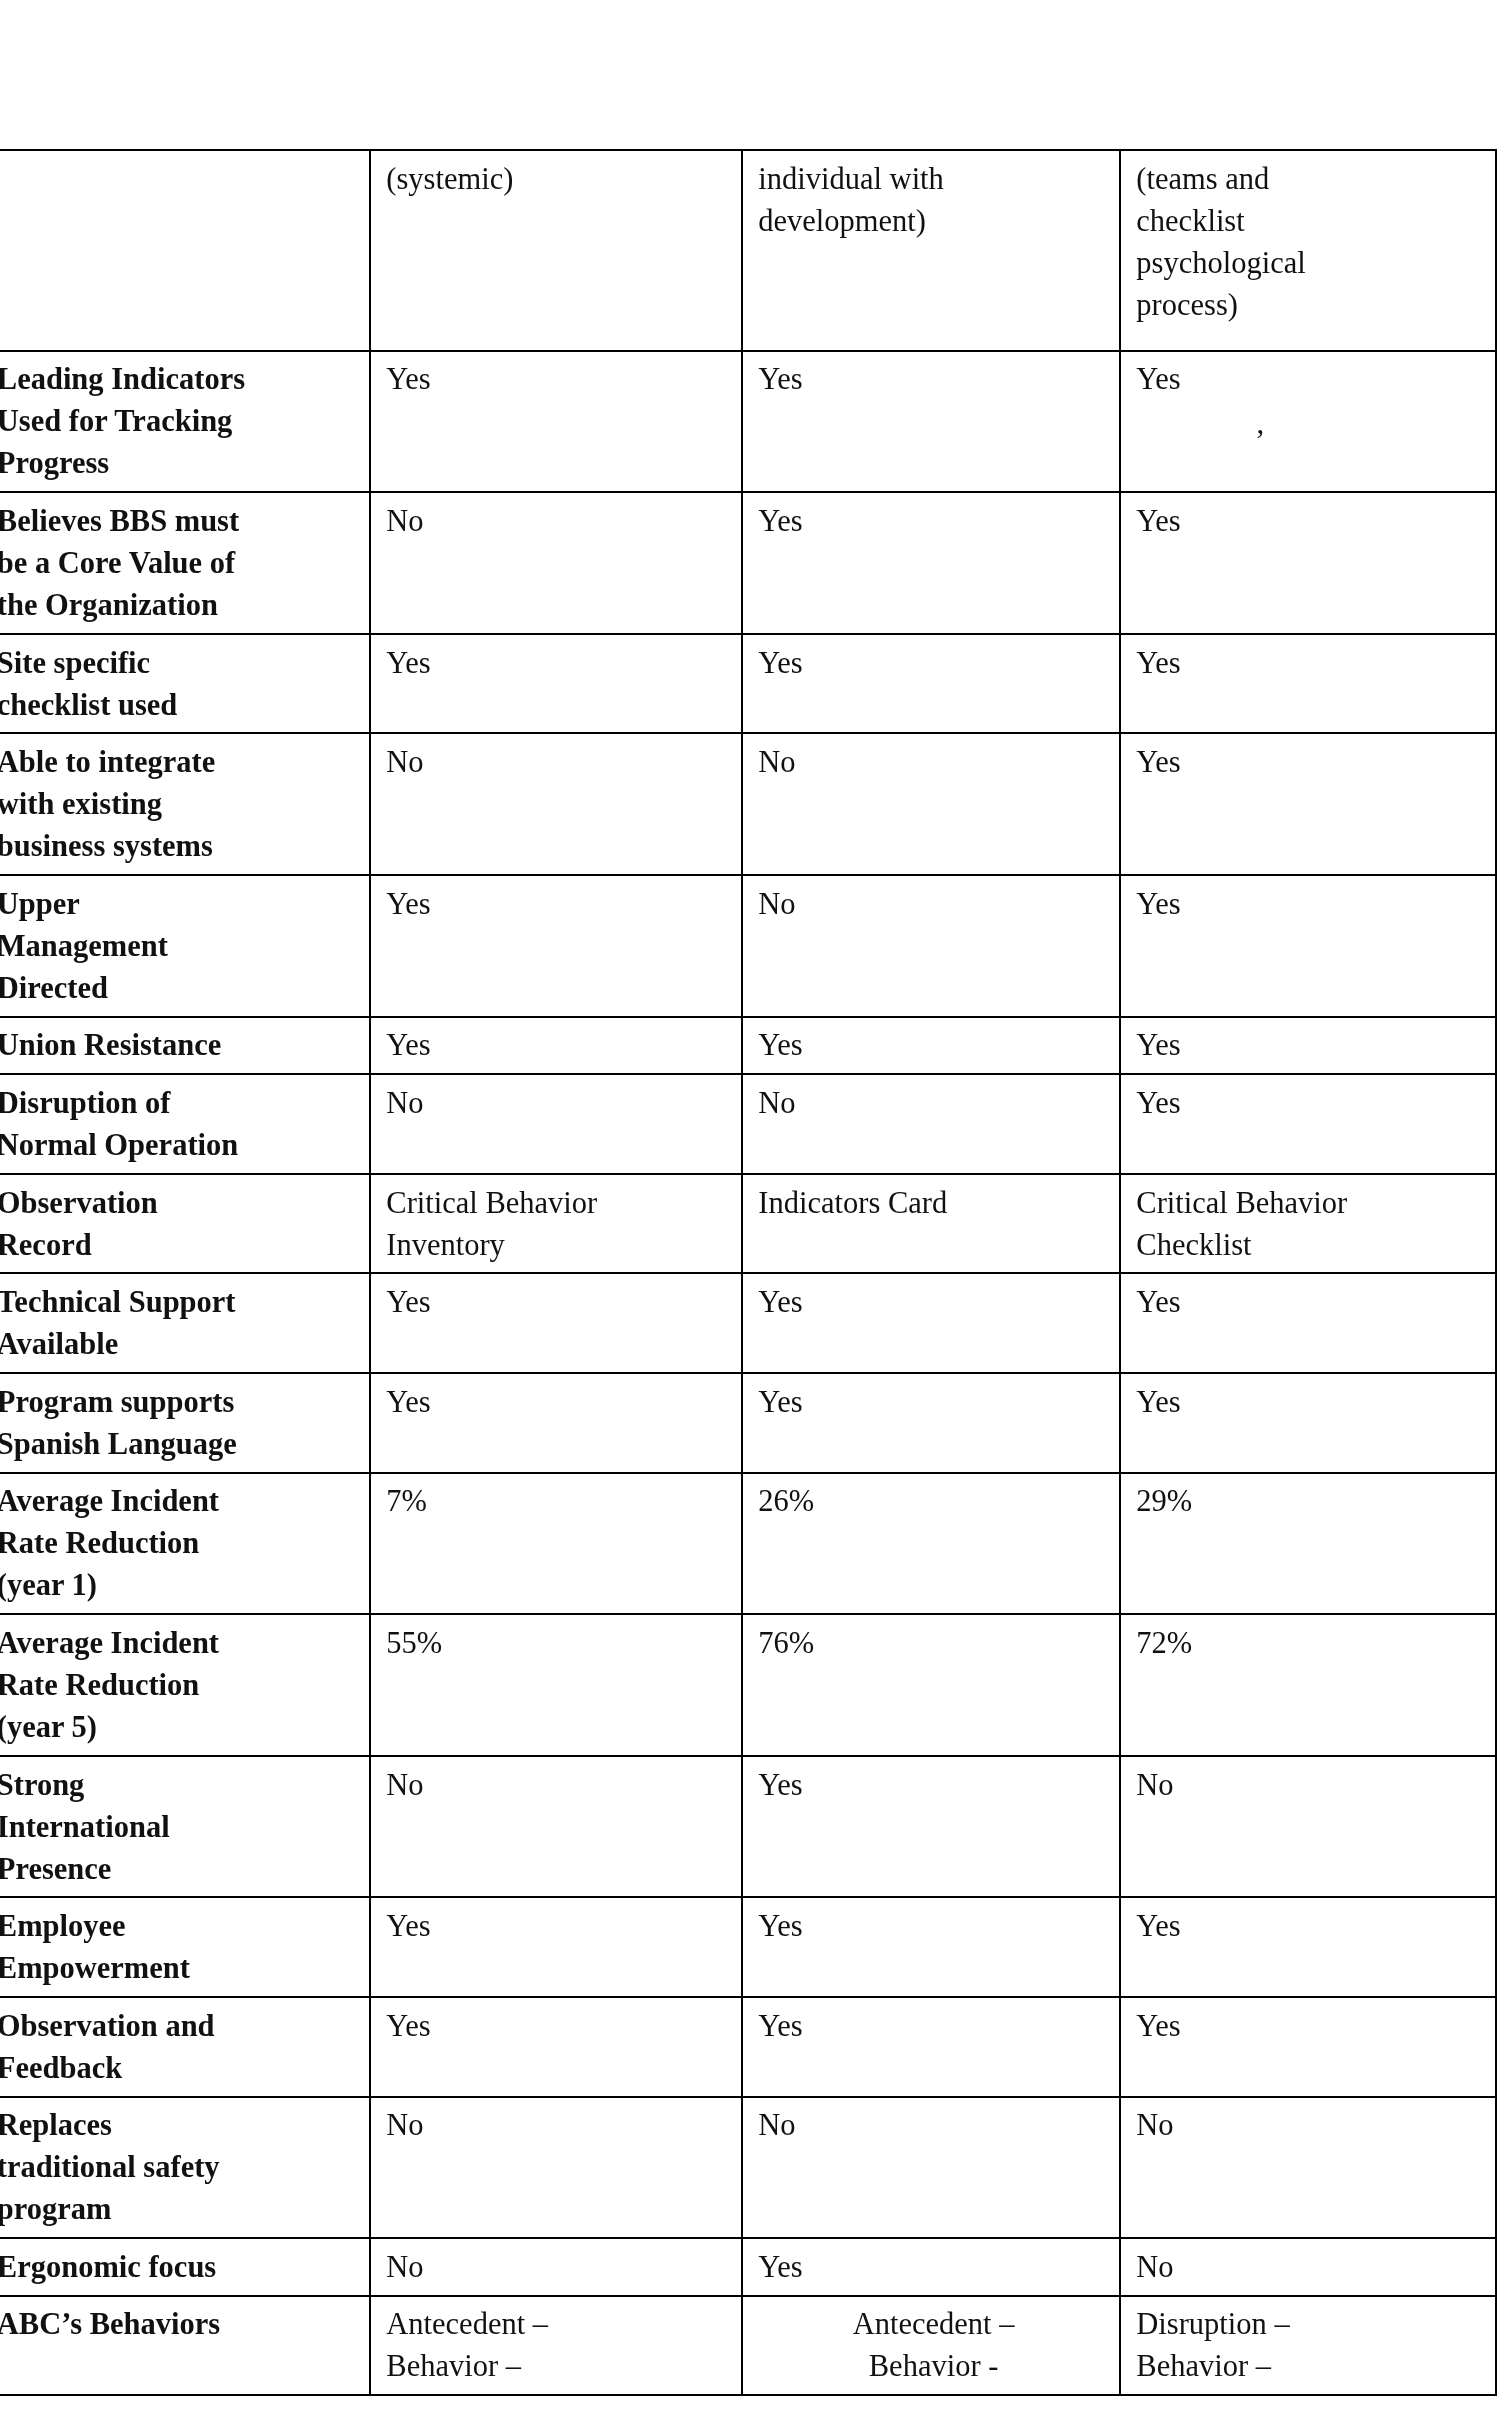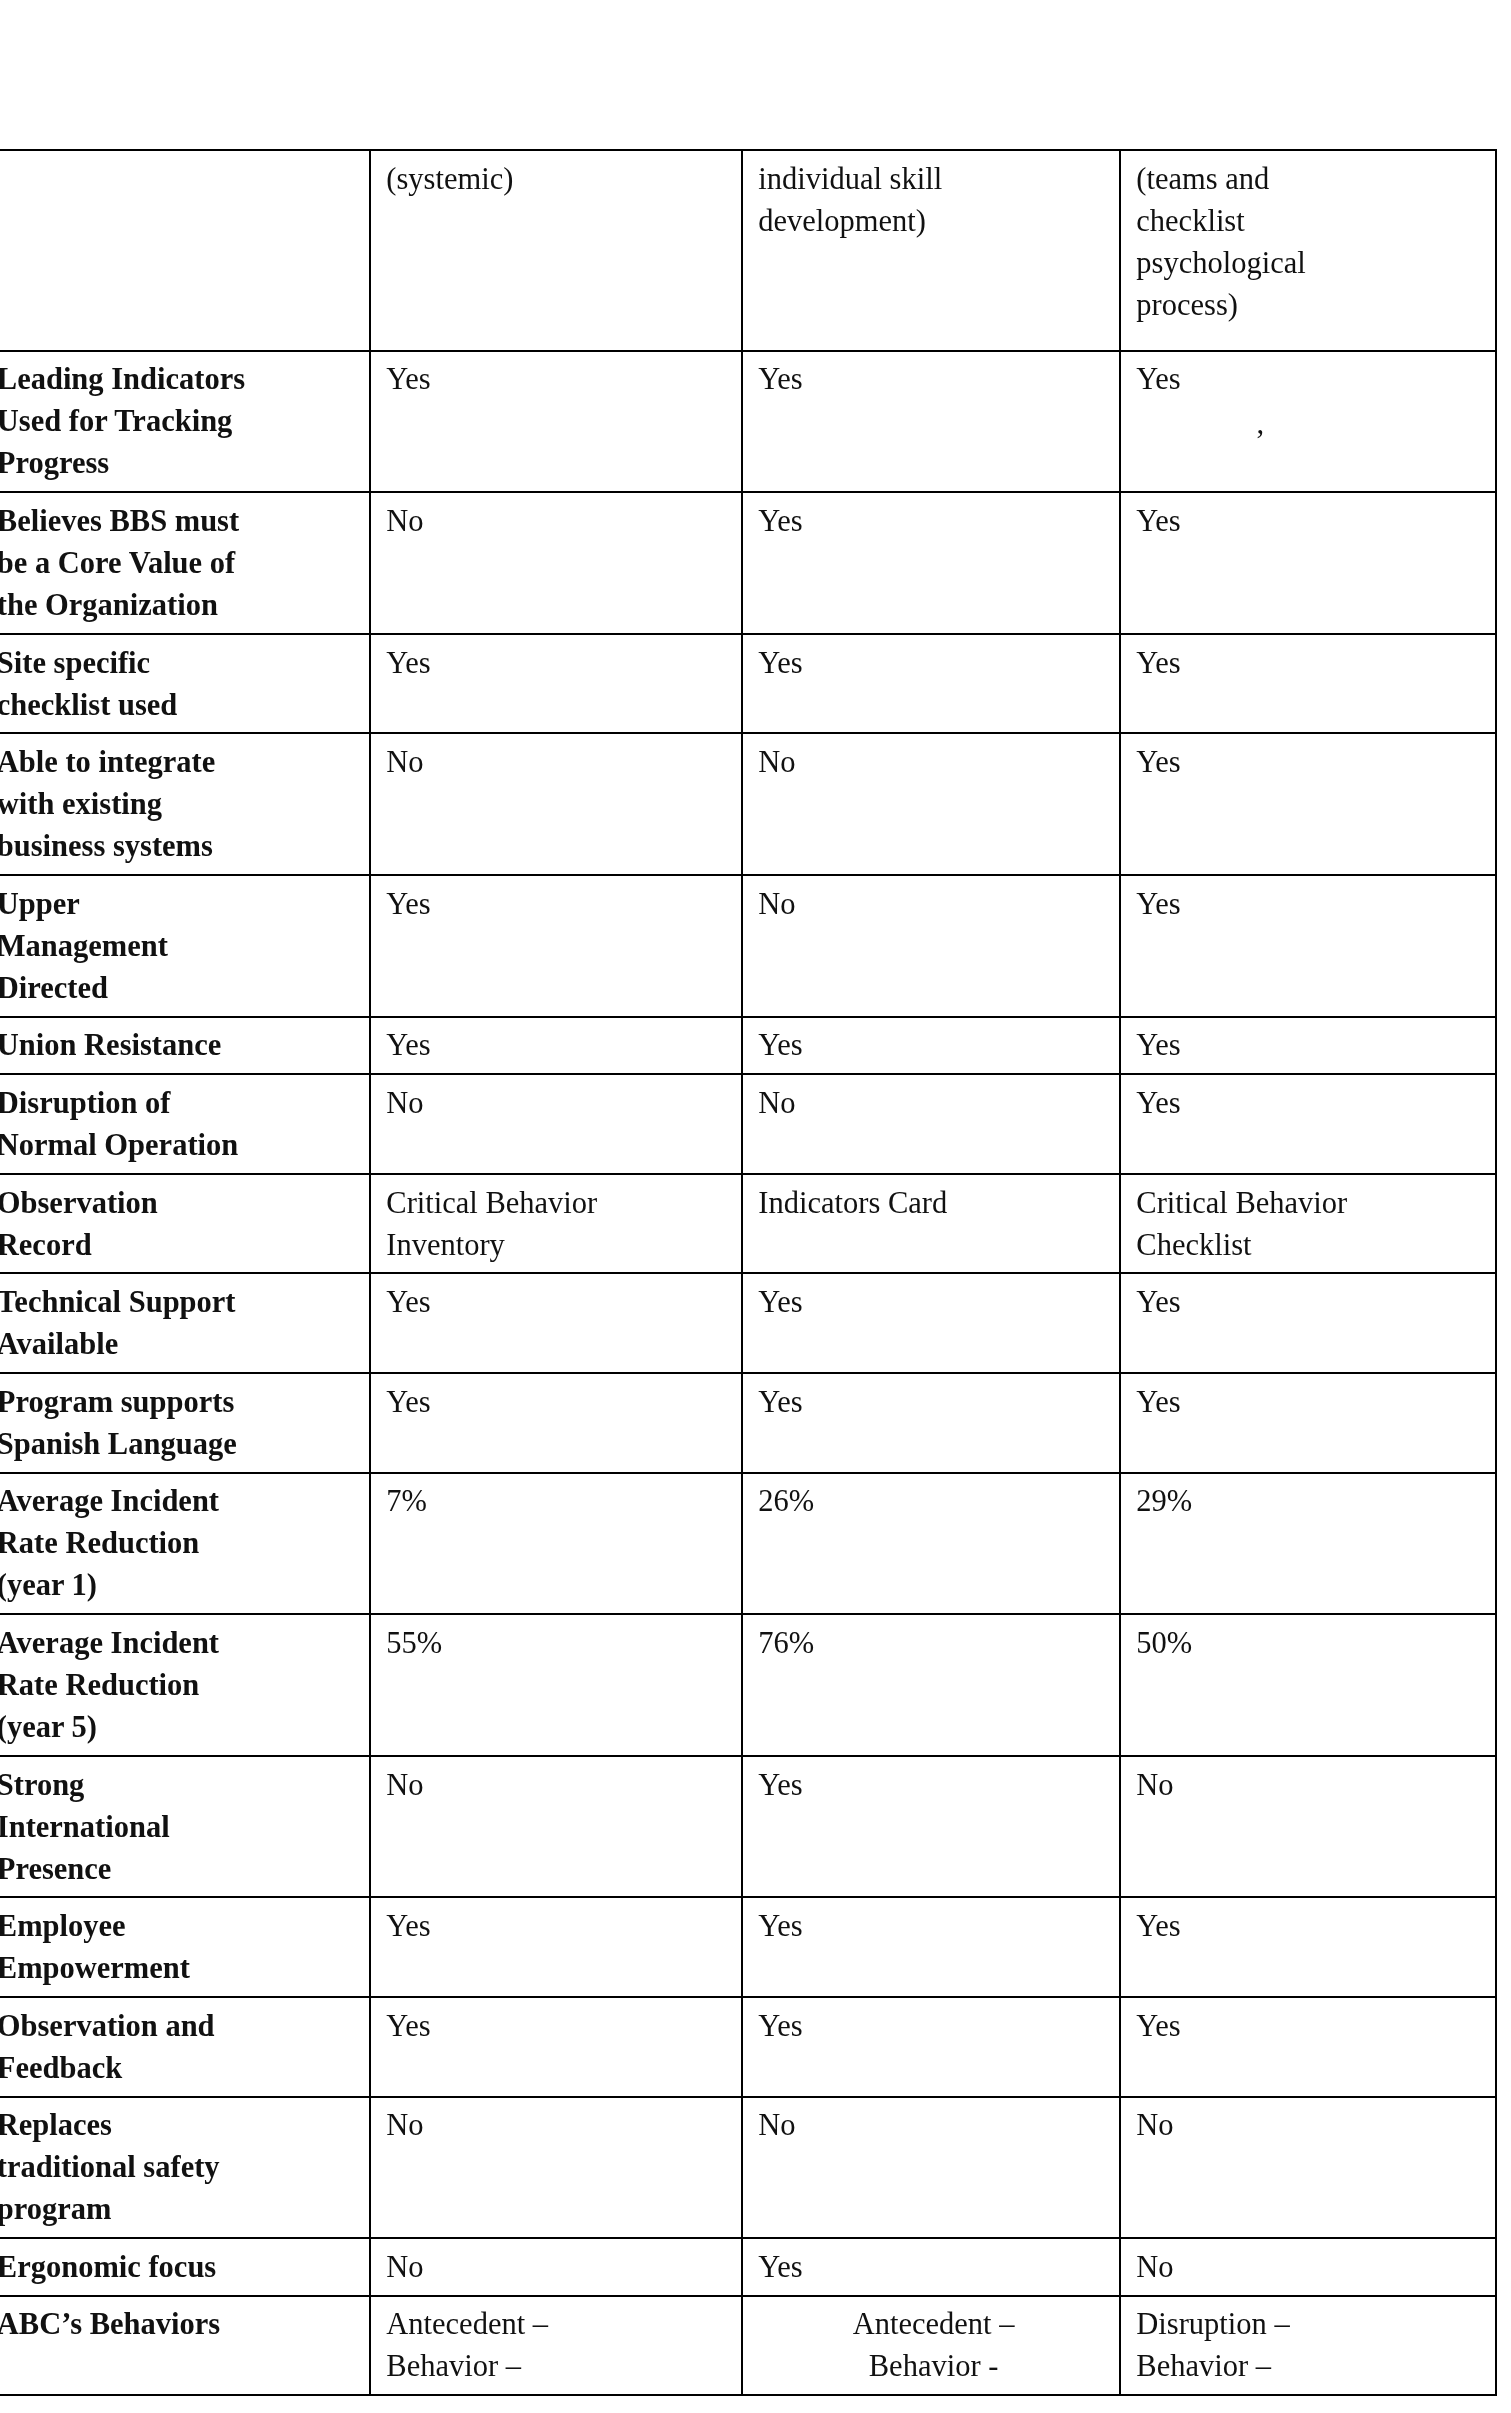--- a/index.html
+++ b/index.html
@@ -69,21 +69,21 @@
     <colgroup>
       <col style="width:381px">
       <col style="width:372px">
       <col style="width:378px">
       <col style="width:376px">
     </colgroup>
     <tbody>
       <tr>
         <th class="header-cell row-label"></th>
         <th class="header-cell">(systemic)</th>
-        <th class="header-cell">individual skill
+        <th class="header-cell">individual with
 development)</th>
         <th class="header-cell">(teams and
 checklist
 psychological
 process)</th>
       </tr>
 
       <tr>
         <td class="row-label">Leading Indicators
 Used for Tracking
@@ -166,21 +166,21 @@
         <td>7%</td>
         <td>26%</td>
         <td>29%</td>
       </tr>
       <tr>
         <td class="row-label">Average Incident
 Rate Reduction
 (year 5)</td>
         <td>55%</td>
         <td>76%</td>
-        <td>50%</td>
+        <td>72%</td>
       </tr>
       <tr>
         <td class="row-label">Strong
 International
 Presence</td>
         <td>No</td>
         <td>Yes</td>
         <td>No</td>
       </tr>
       <tr>

